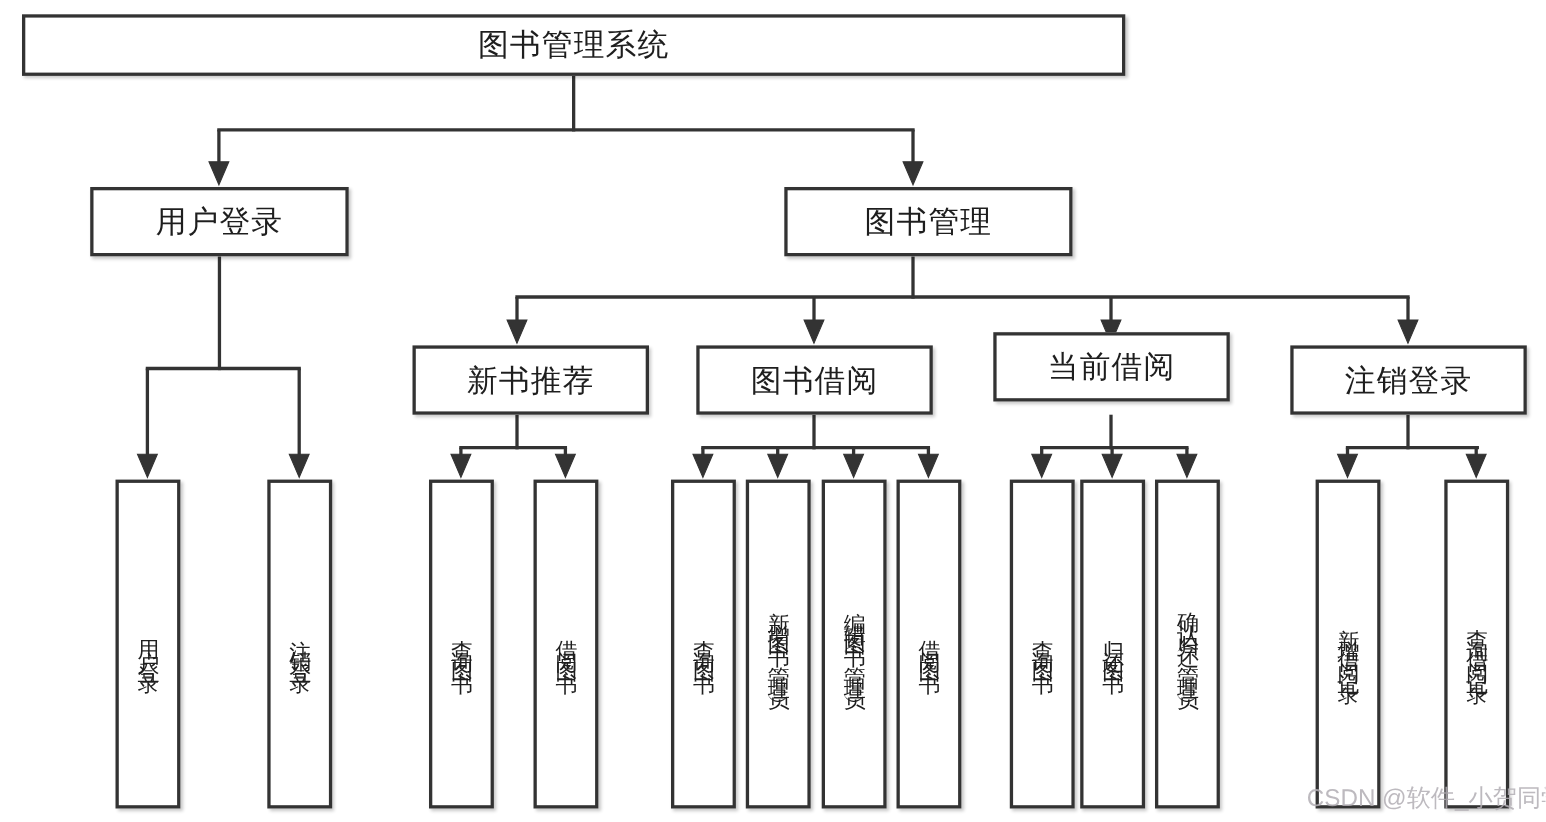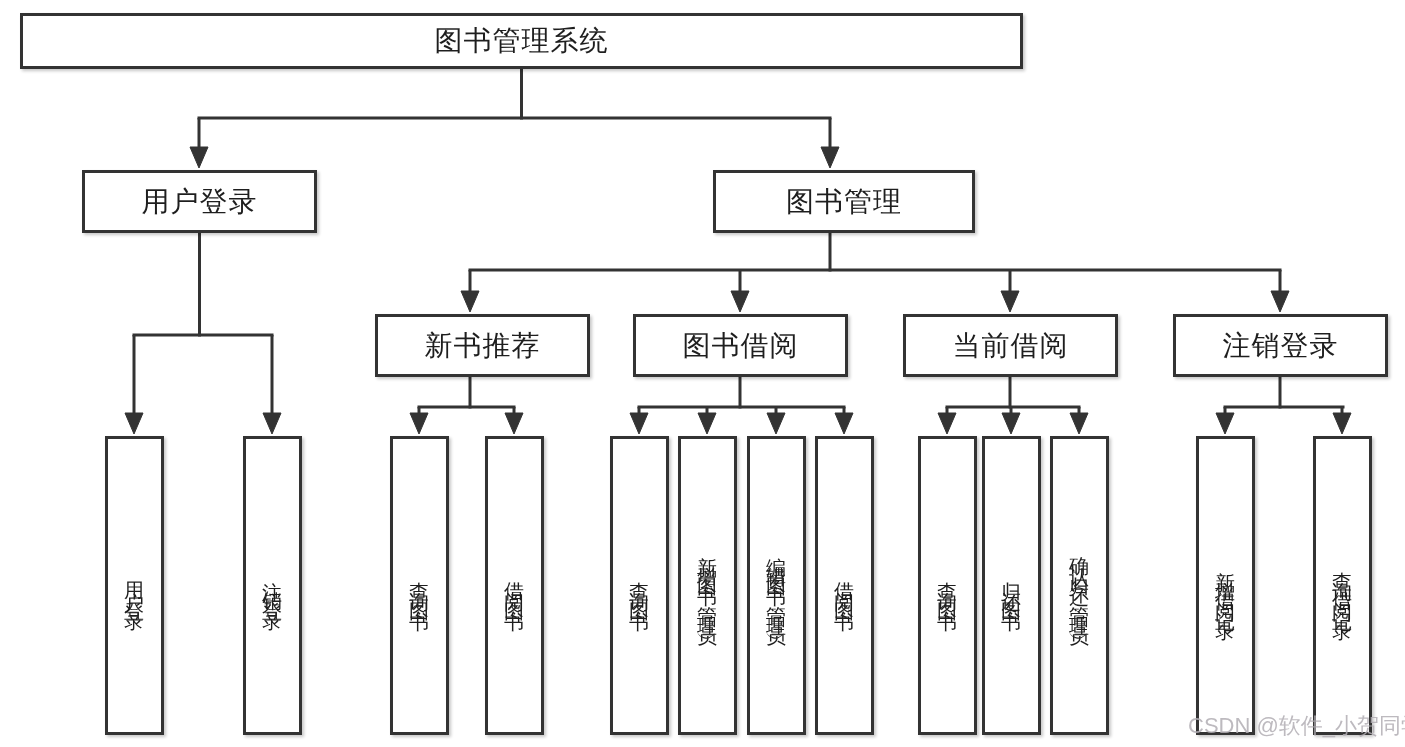--- a/index.html
+++ b/index.html
@@ -124,21 +124,21 @@
 <div class="box" style="left:713px;top:170px;width:262px;height:63px">
   <span class="hlabel">图书管理</span>
 </div>
 
 <div class="box" style="left:375px;top:314px;width:215px;height:63px">
   <span class="hlabel">新书推荐</span>
 </div>
 <div class="box" style="left:633px;top:314px;width:215px;height:63px">
   <span class="hlabel">图书借阅</span>
 </div>
-<div class="box" style="left:903px;top:314px;width:215px;height:63px">
+<div class="box" style="left:903px;top:302px;width:215px;height:63px">
   <span class="hlabel">当前借阅</span>
 </div>
 <div class="box" style="left:1173px;top:314px;width:215px;height:63px">
   <span class="hlabel">注销登录</span>
 </div>
 
 <div class="box" style="left:105px;top:436px;width:59px;height:299px">
   <span class="vlabel">用户登录</span>
 </div>
 <div class="box" style="left:243px;top:436px;width:59px;height:299px">

